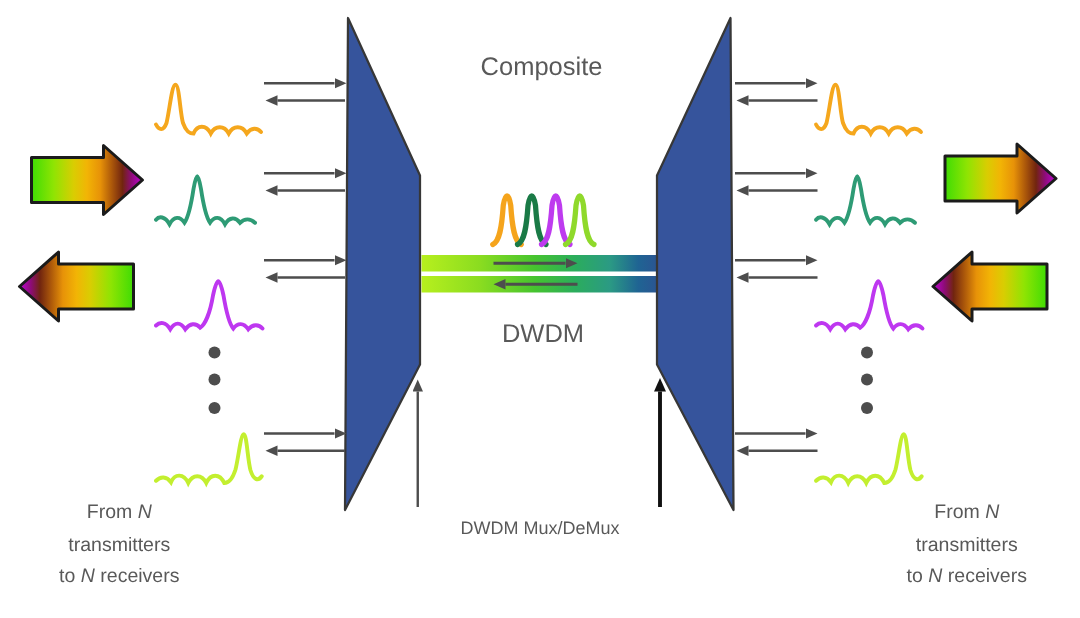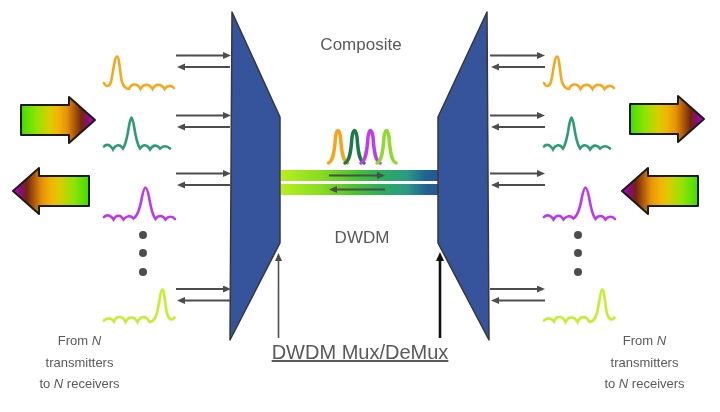--- a/index.html
+++ b/index.html
@@ -8,22 +8,22 @@
     font-family:"Liberation Sans", sans-serif;
   }
   .stage svg{position:absolute;left:0;top:0;}
   .lbl{
     position:absolute;color:var(--text-color,#595959);text-align:center;
     -webkit-font-smoothing:antialiased;
   }
   .lbl .line{display:block;text-align:center;}
   .it{font-style:italic;}
   .composite{left:286px;top:33px;width:150px;font-size:17px;line-height:24px;}
-  .fiberlbl{left:287px;top:209px;width:150px;font-size:17px;line-height:27px;margin-top:15px;}
-  .muxlbl{left:250px;top:343px;width:220px;font-size:20px;line-height:18px;text-decoration:underline;}
+  .fiberlbl{left:287px;top:209px;width:150px;font-size:17px;line-height:27px;}
+  .muxlbl{left:250px;top:343px;width:220px;font-size:12px;line-height:18px;}
   .sidelbl{font-size:13px;line-height:21.5px;}
   .sideleft{left:2px;top:330px;width:155px;}
   .sideright{left:567px;top:330px;width:155px;}
 </style>
 </head>
 <body>
 
 <div class="stage">
 
   <svg width="720" height="412" viewBox="0 0 720 412">

